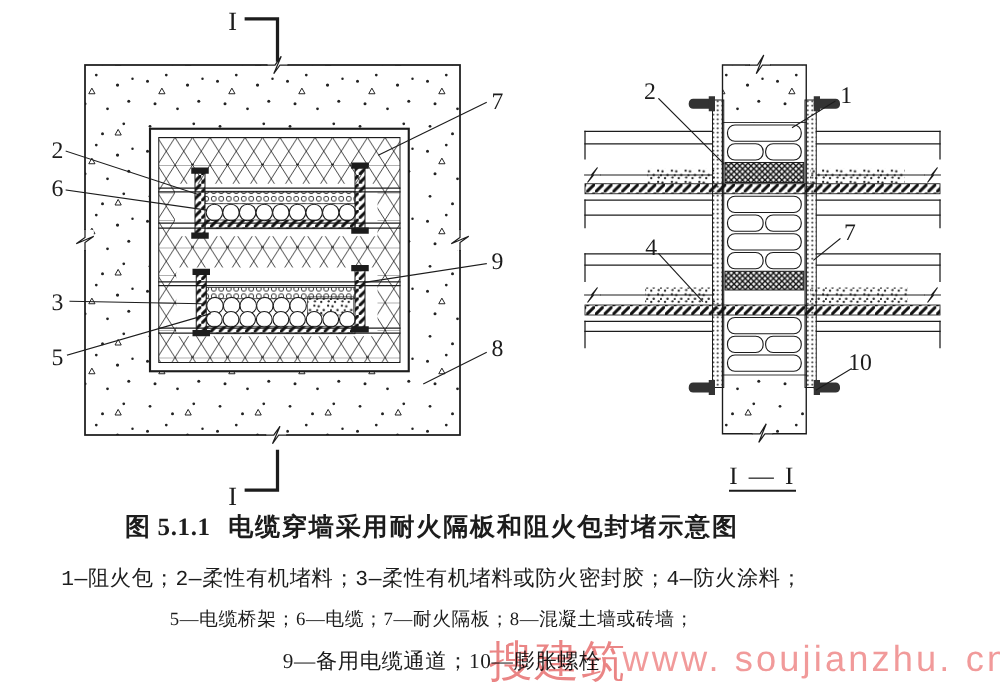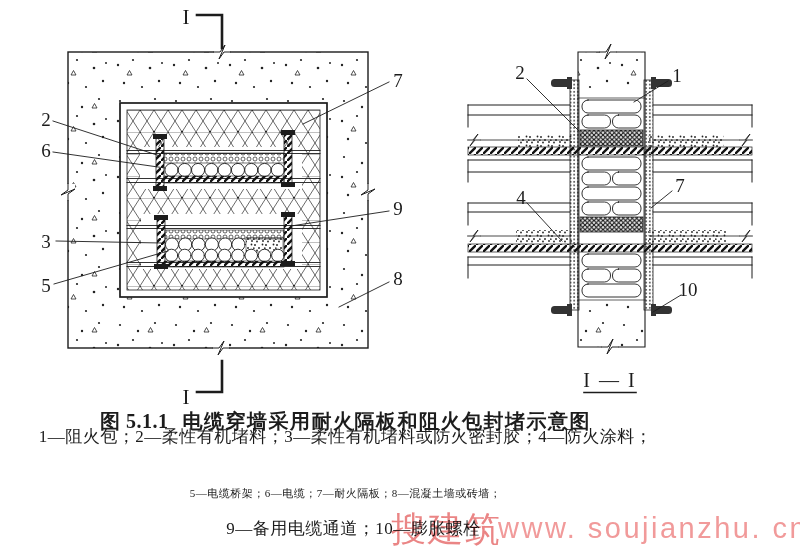--- a/index.html
+++ b/index.html
@@ -7,22 +7,22 @@
     width:800px;height:558px;position:relative;overflow:hidden;
     background:#ffffff;
     font-family:"Liberation Serif","DejaVu Serif",serif;
     color:#1c1c1c;
   }
   #diagram{position:absolute;left:0;top:0;width:800px;height:406px;z-index:1;}
   svg text{font-family:"Liberation Serif","DejaVu Serif",serif;fill:#1c1c1c;}
   .caption-block{position:absolute;left:0;width:691px;text-align:center;z-index:2;}
   .cap-title{top:408px;font-size:20px;font-weight:600;letter-spacing:1.5px;}
   .cap-title .num{margin-right:14px;letter-spacing:0.5px;}
-  .cap-line1{top:425px;font-size:17px;letter-spacing:0.5px;}
-  .cap-line2{top:486px;font-size:11px;letter-spacing:0.5px;}
+  .cap-line1{top:451px;font-size:17px;letter-spacing:0.5px;font-family:Liberation Mono, monospace;}
+  .cap-line2{top:486px;font-size:15px;letter-spacing:0.5px;}
   .cap-line3{top:517px;font-size:17px;letter-spacing:0.5px;transform:translateX(8px);}
   .watermark{position:absolute;z-index:3;mix-blend-mode:multiply;opacity:0.88;
     font-family:"Liberation Sans","DejaVu Sans",sans-serif;white-space:nowrap;}
   .wm-brand{left:391px;top:506px;font-size:35px;font-weight:400;letter-spacing:2px;color:#e87474;}
   .wm-site{left:498px;top:512px;font-size:29px;font-weight:400;letter-spacing:2.5px;color:#ef8c8c;}
 </style>
 </head>
 <body>
 
 <div id="diagram">

